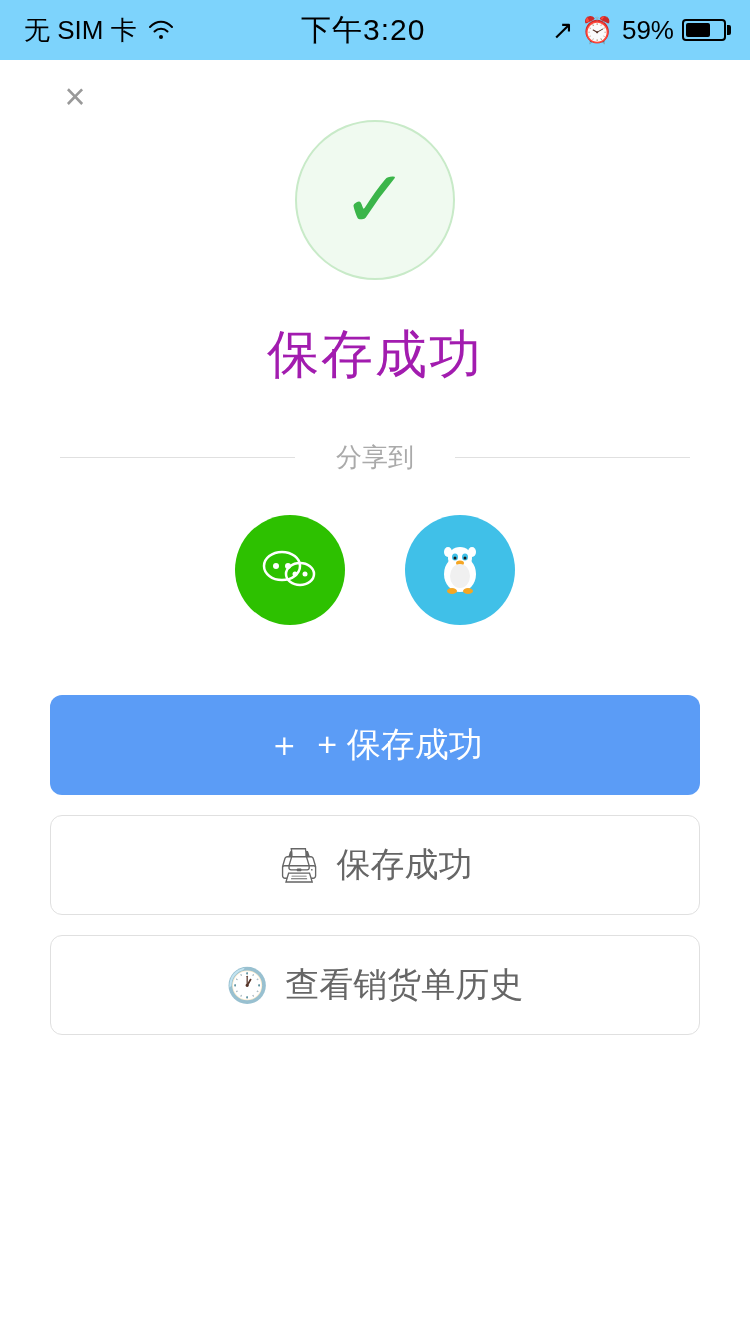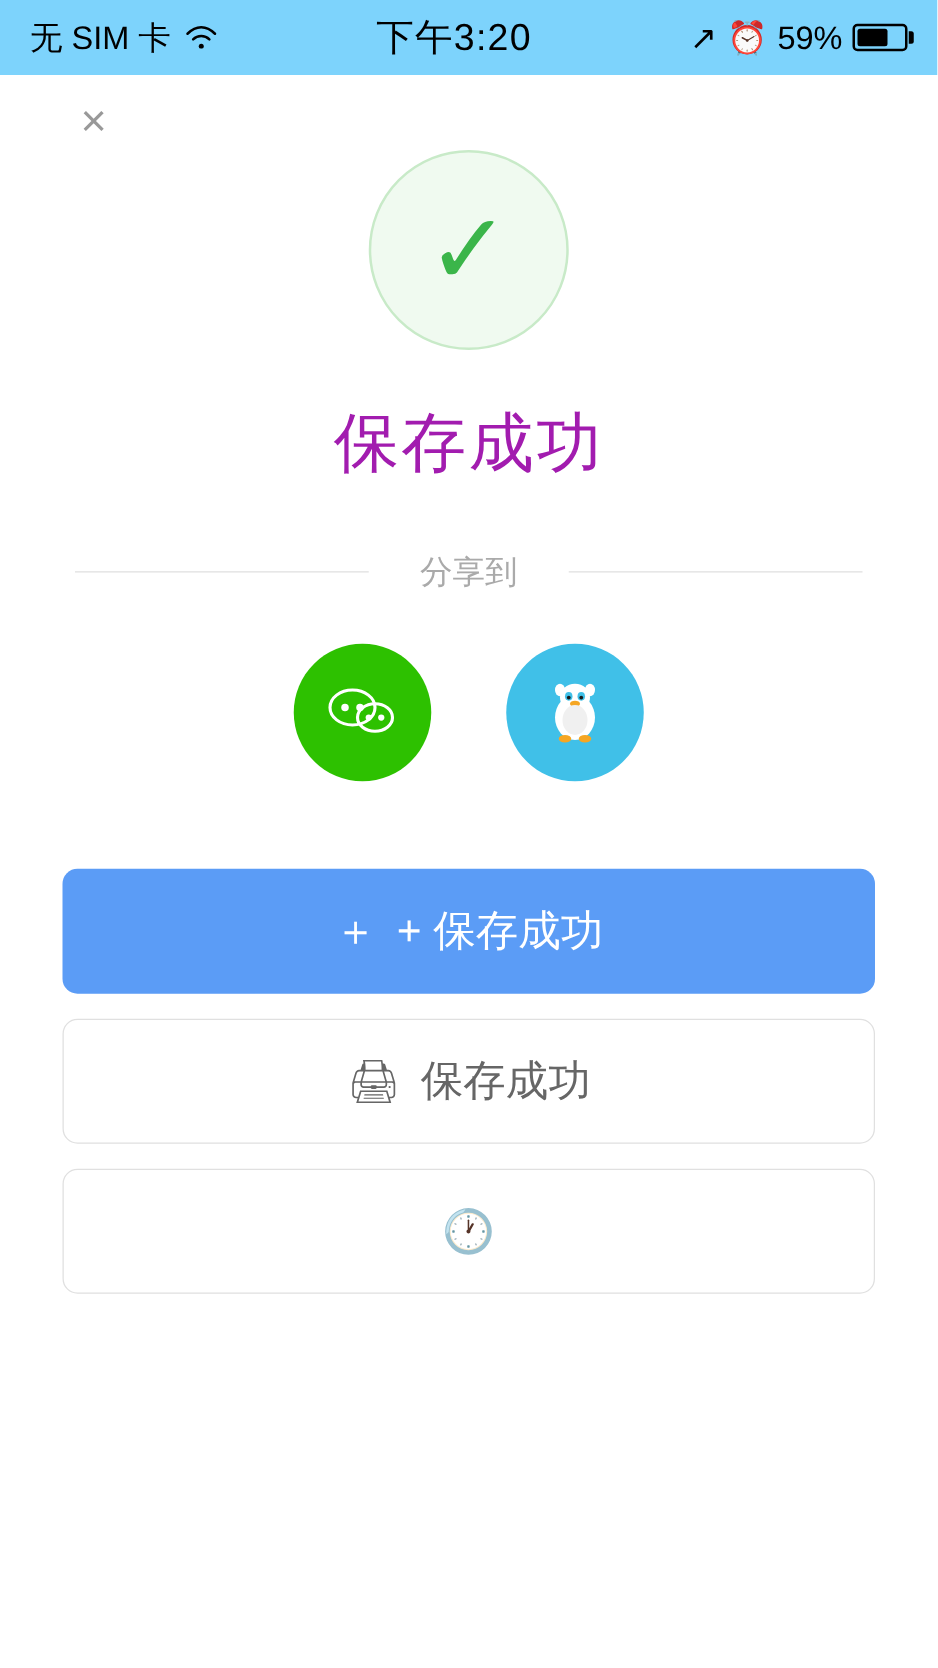--- a/index.html
+++ b/index.html
@@ -296,17 +296,18 @@
       <span class="btn-label">+ 保存成功</span>
     </button>
 
     <button class="action-btn secondary">
       <span class="btn-icon">🖨</span>
       <span class="btn-label">保存成功</span>
     </button>
 
     <button class="action-btn secondary">
       <span class="btn-icon">🕐</span>
+      <span class="btn-label">查看销货单历史</span>
     </button>
 
   </div>
 
 </div>
 
 </body></html>

